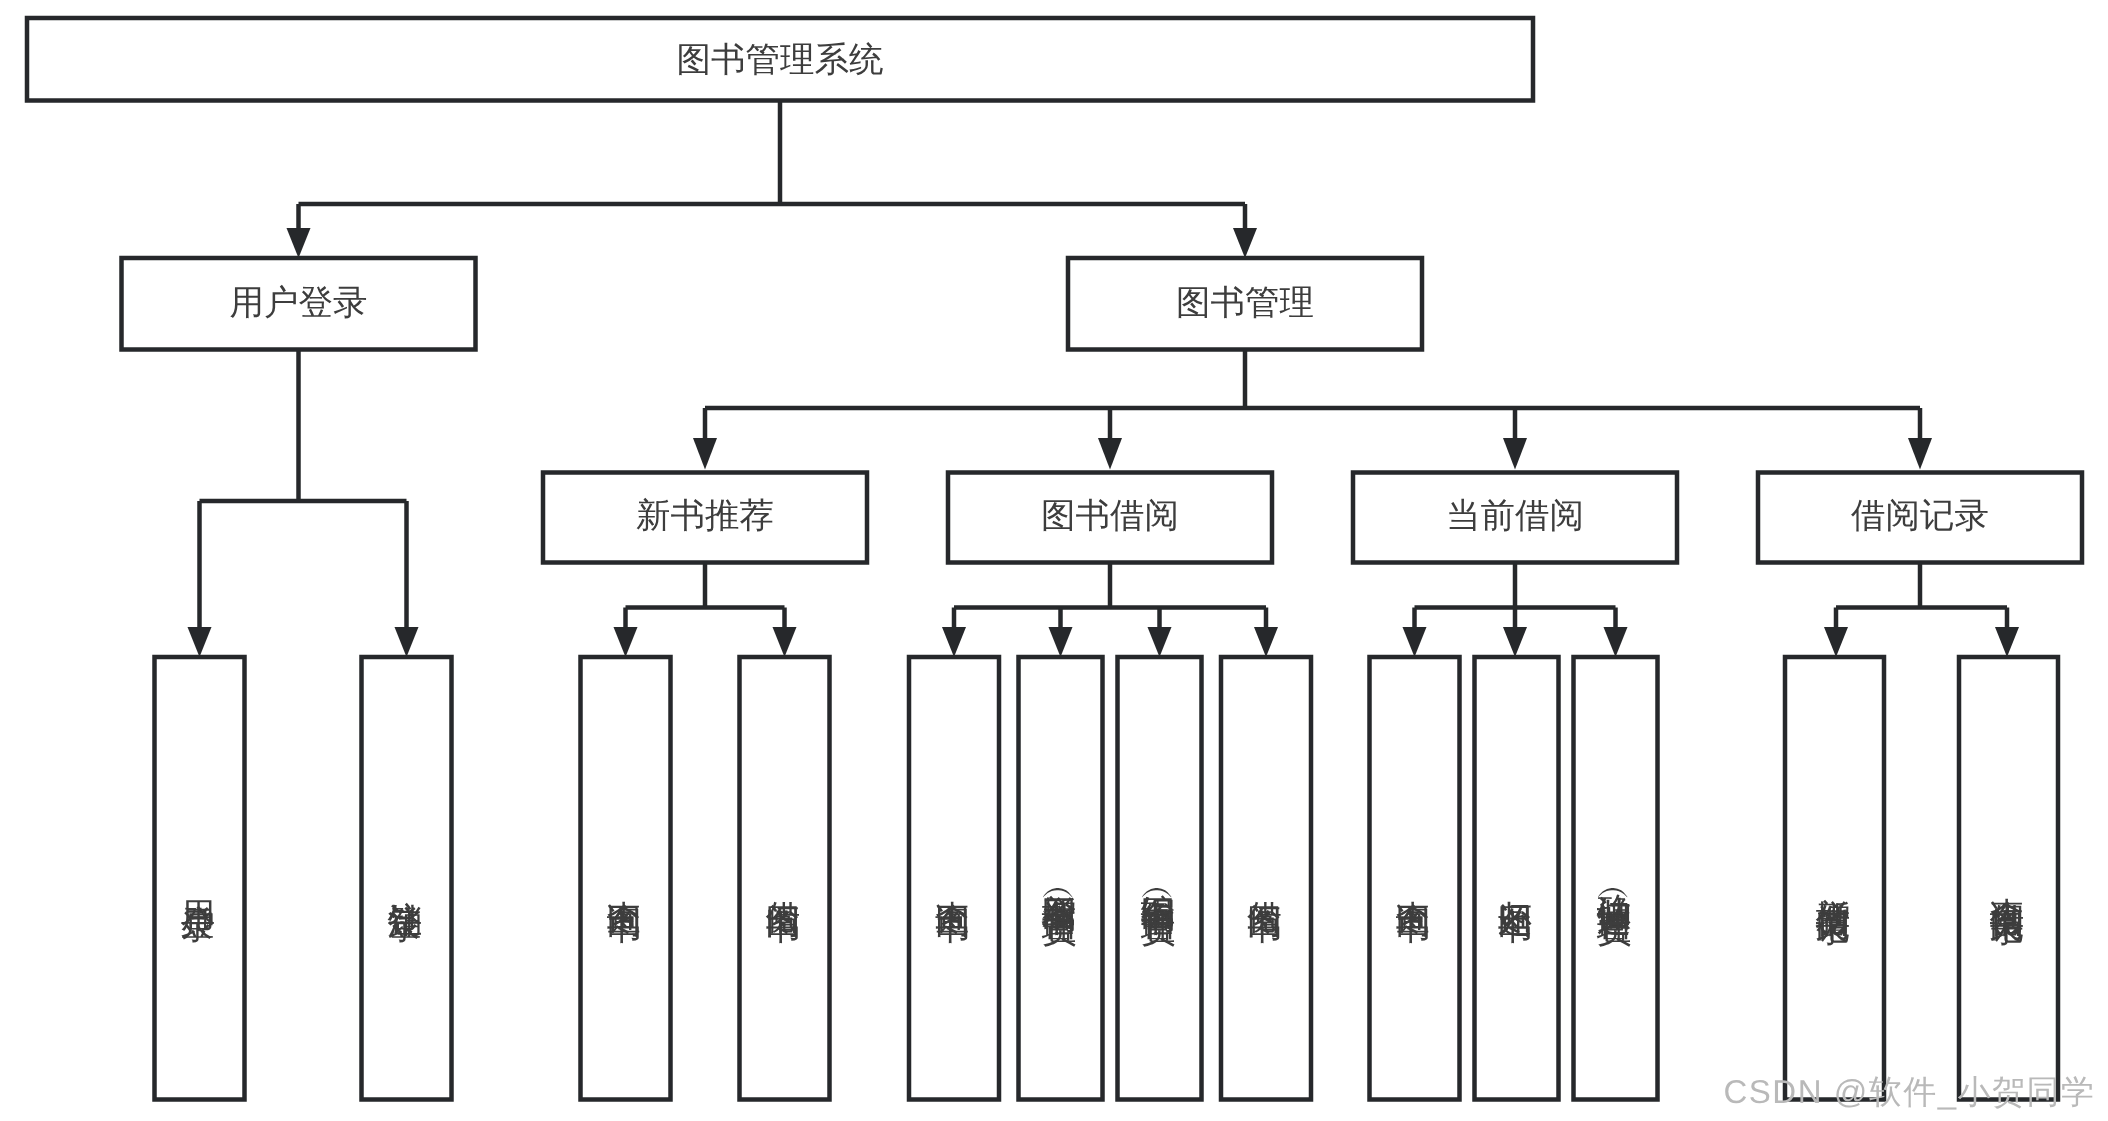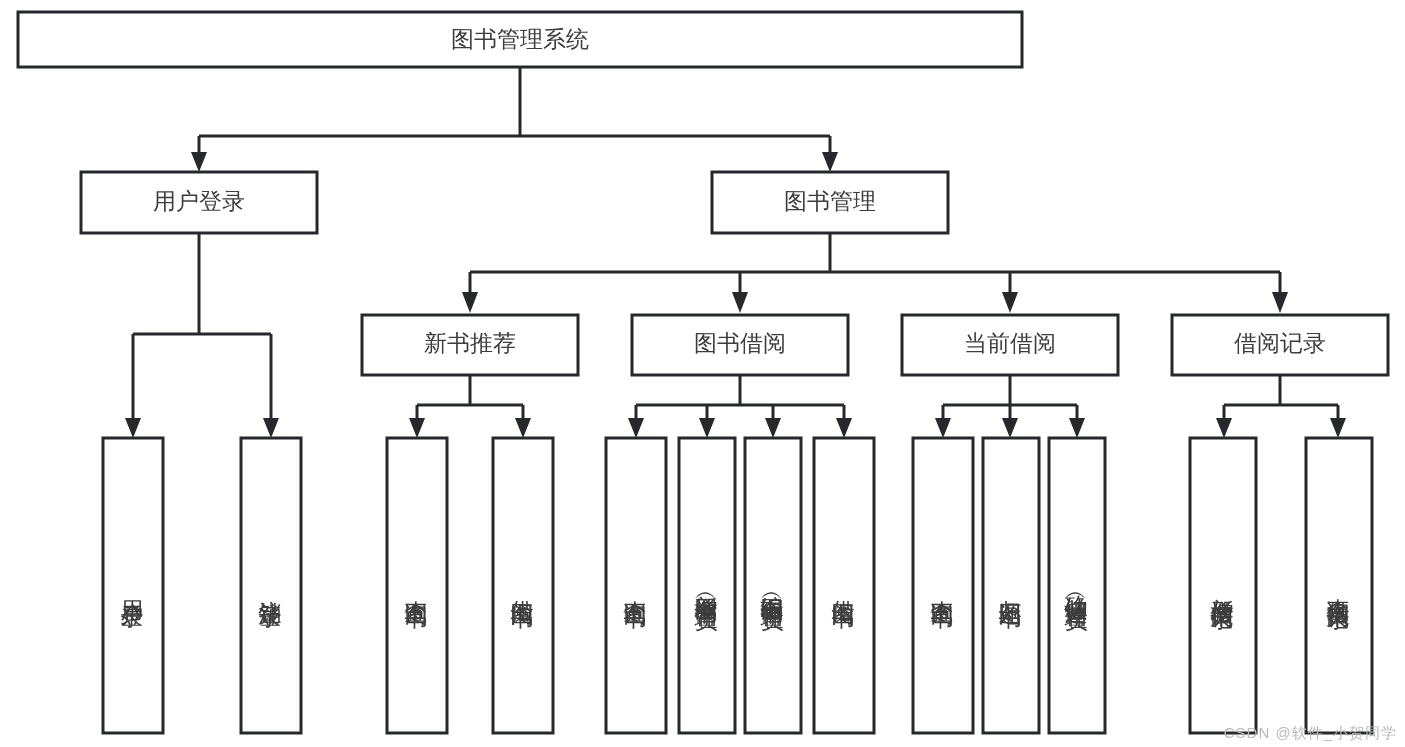--- a/index.html
+++ b/index.html
@@ -23,21 +23,21 @@
     font-family:"Liberation Sans","DejaVu Sans",sans-serif;
     font-size:23px;color:#3d3d3d;
     letter-spacing:2px;
     display:flex;align-items:center;justify-content:center;
     white-space:nowrap;
     pointer-events:none;
   }
   .watermark{
     position:absolute;right:8px;bottom:4px;
     font-family:"Liberation Sans","DejaVu Sans",sans-serif;
-    font-size:15px;color:#b9b9b9;letter-spacing:1px;
+    font-size:22px;color:#b9b9b9;letter-spacing:1px;
     white-space:nowrap;
   }
 </style>
 </head>
 <body>
 
 <svg id="diagram" viewBox="0 0 1405 747" xmlns="http://www.w3.org/2000/svg">
 
   <g>
     <path class="conn" d="M520 67 L520 136"></path>

